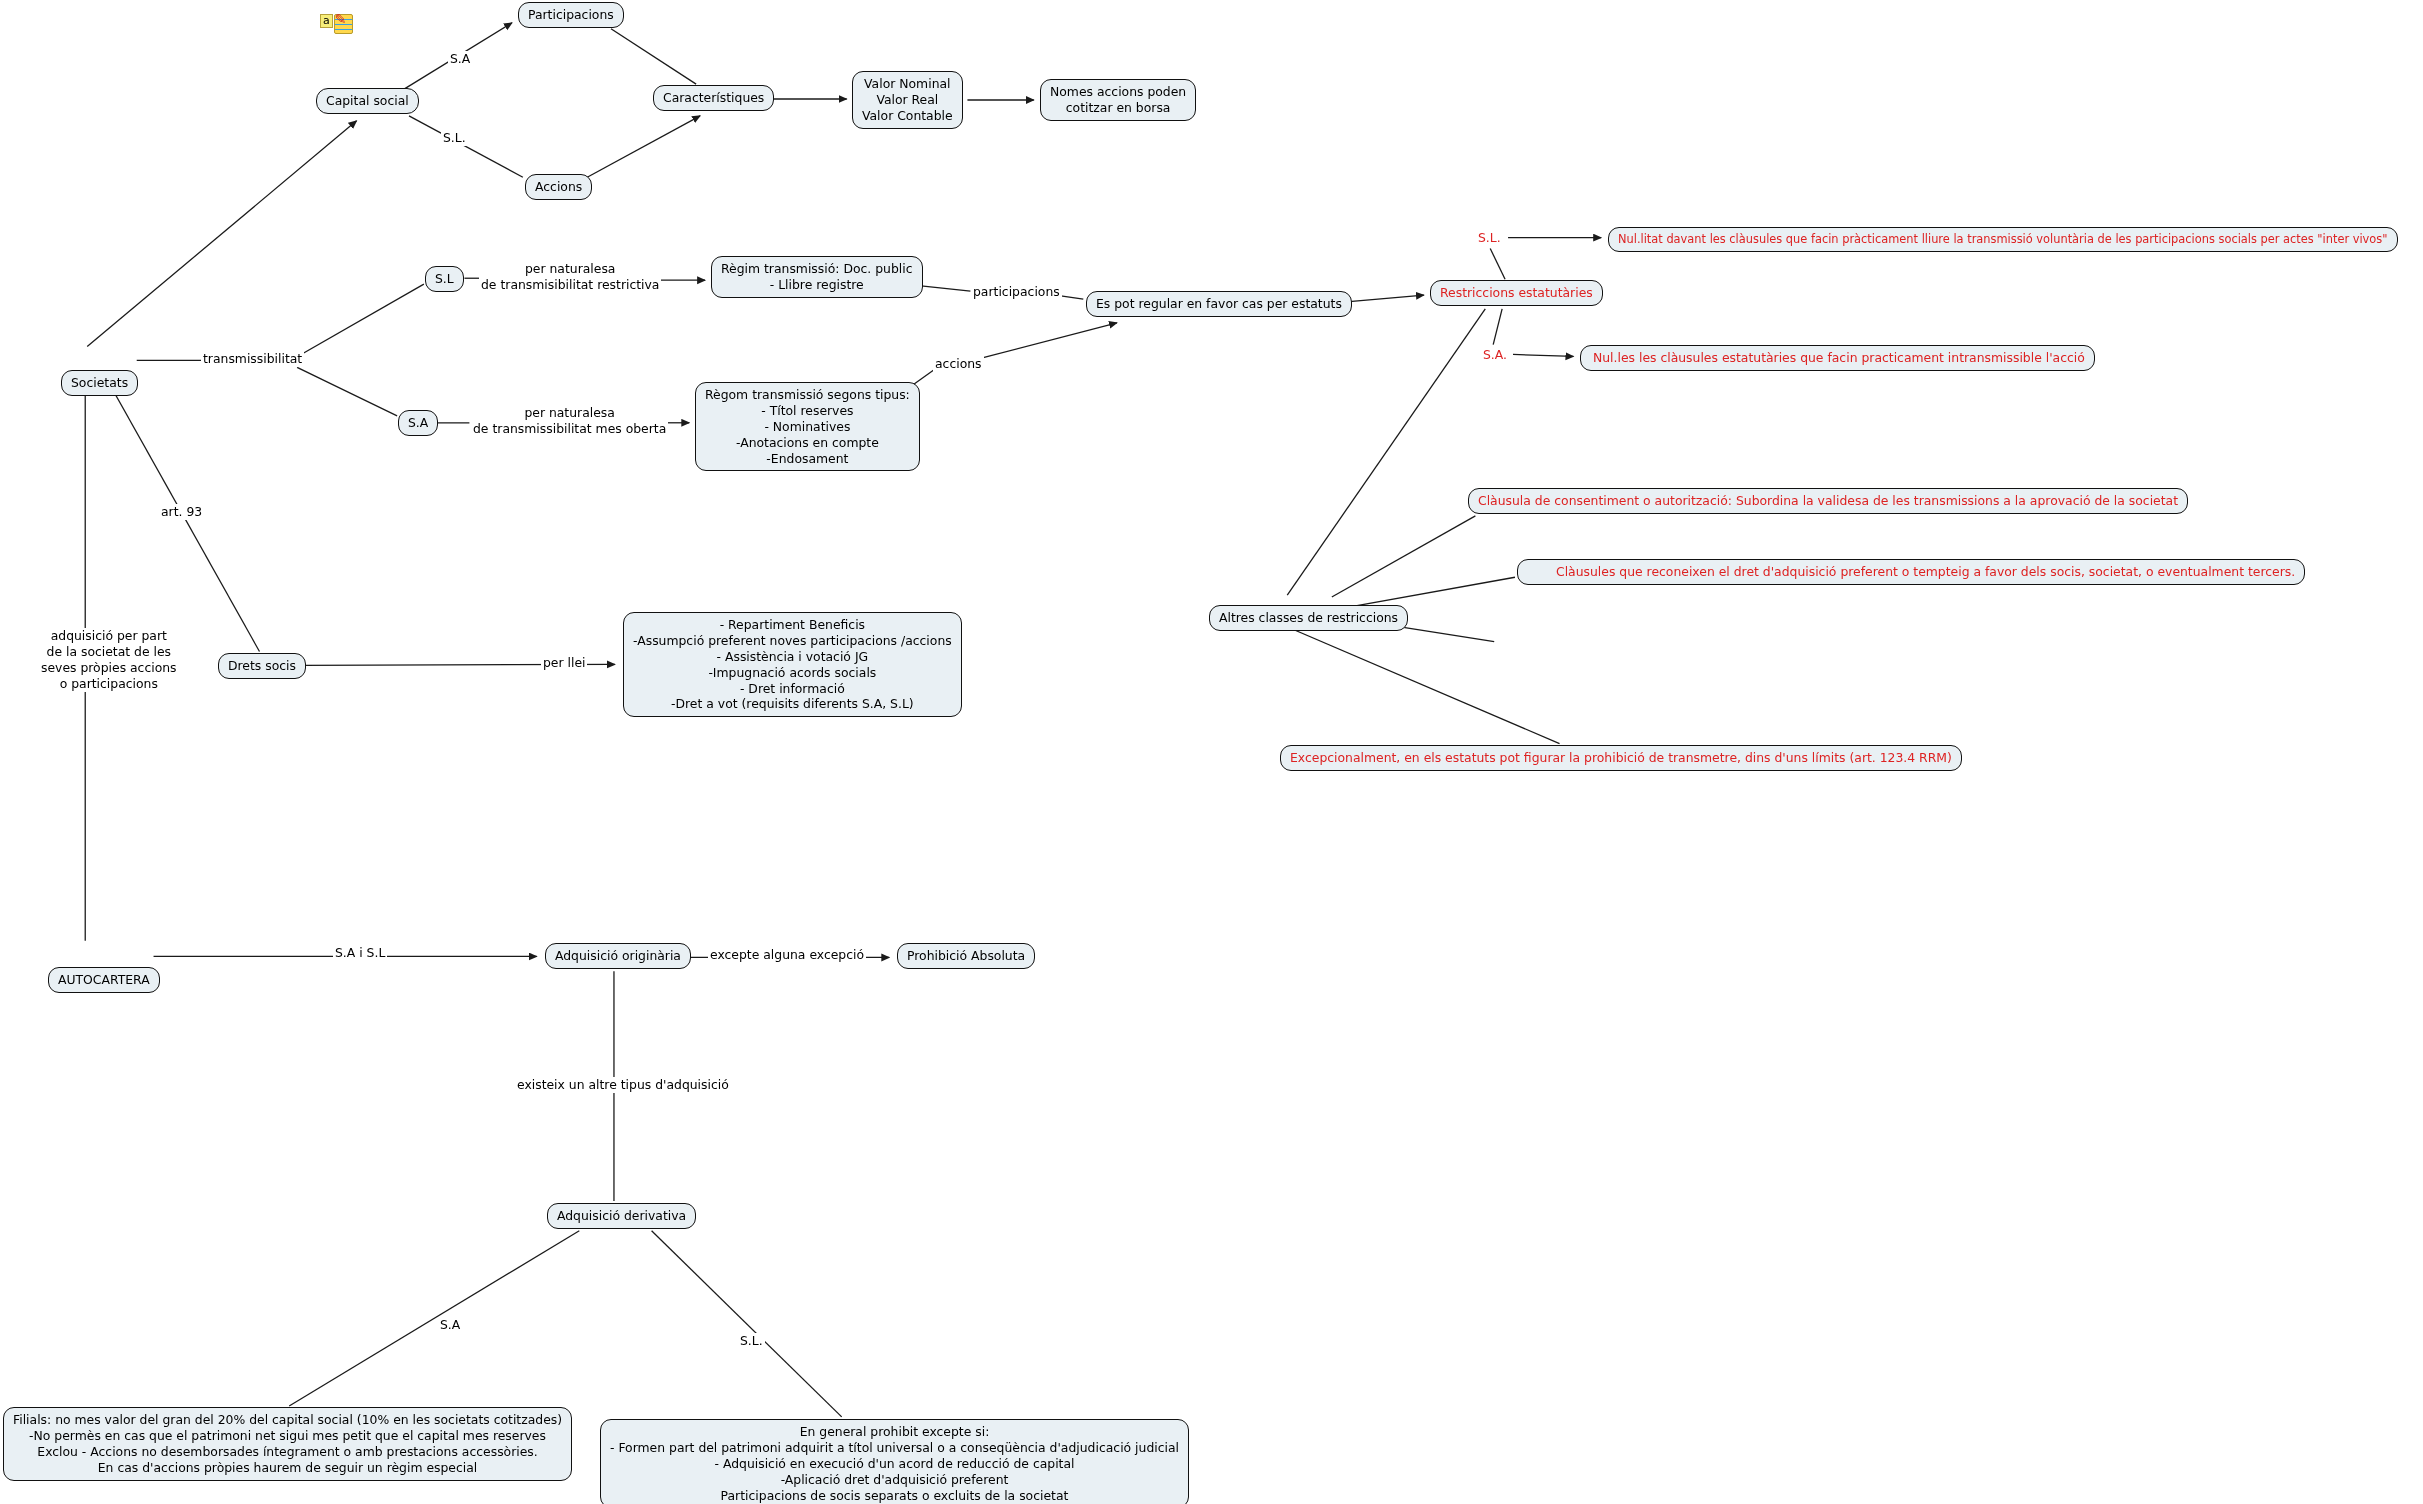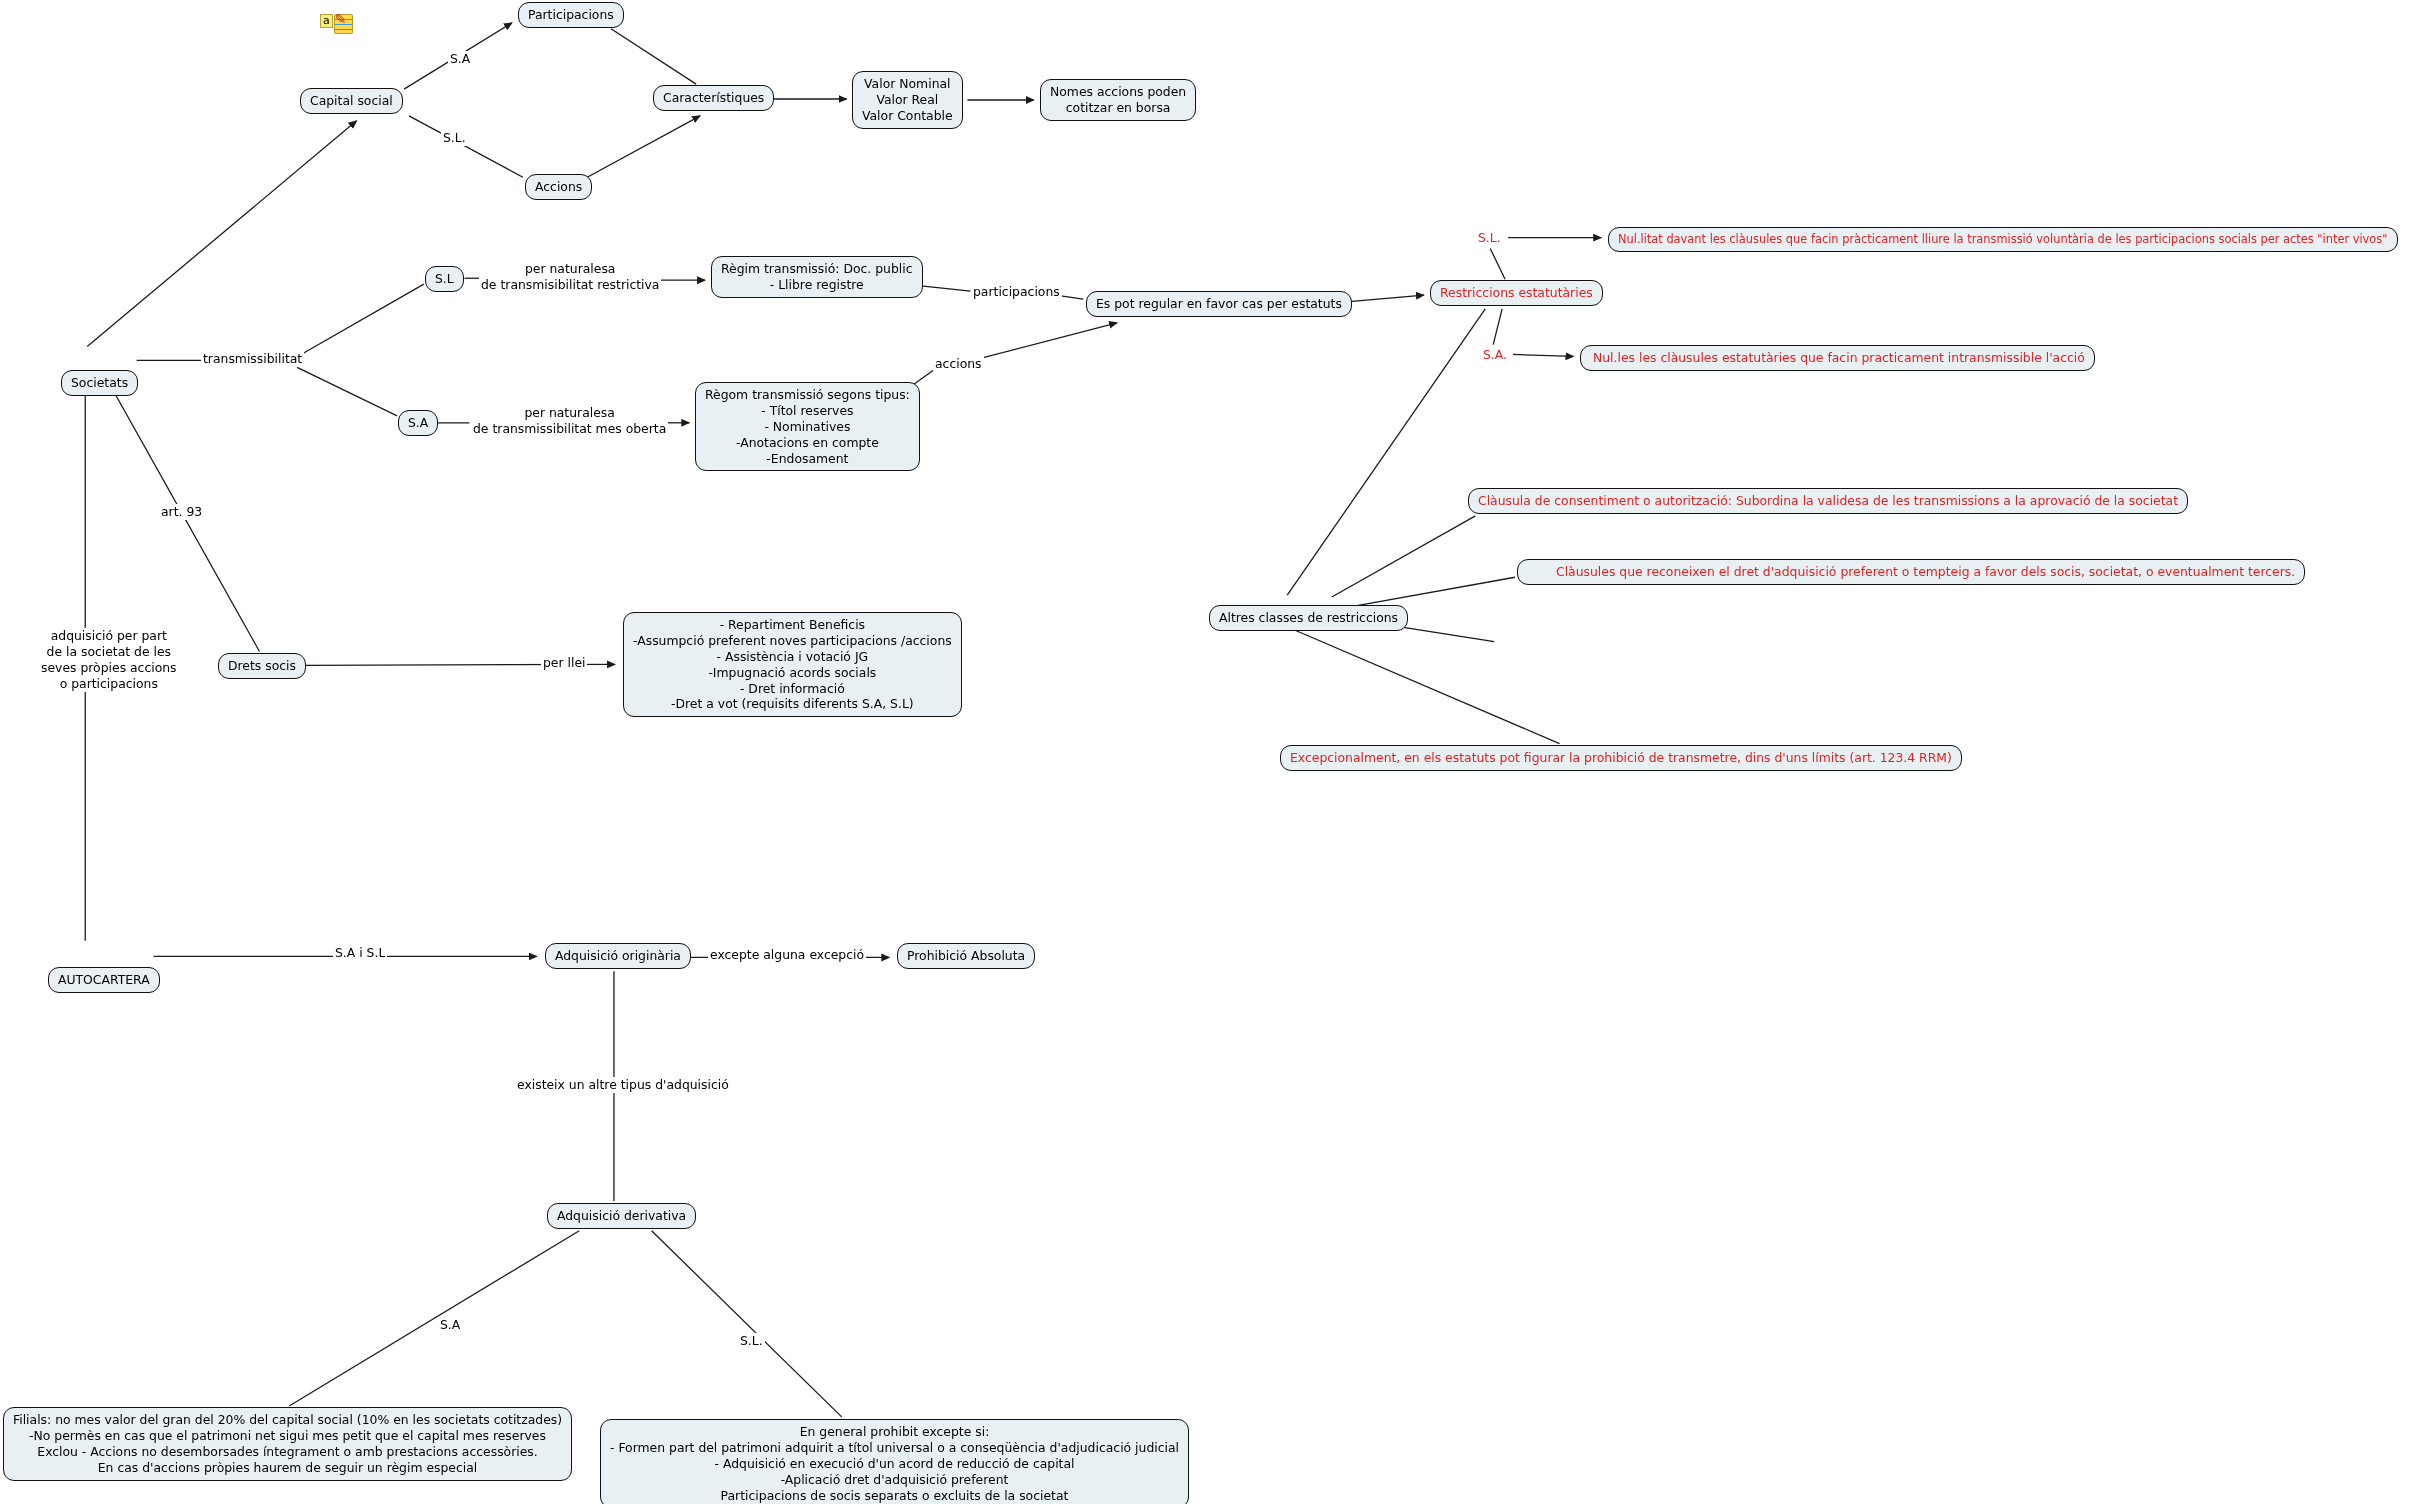--- a/index.html
+++ b/index.html
@@ -69,21 +69,21 @@
       <line x1="658" y1="1243" x2="850" y2="1431" class="edge"></line>
     </svg>
 
   <div class="note-icon">
     <span class="note-a">a</span>
     <span class="note-sheet">
         <span class="pencil">✎</span>
       </span>
   </div>
 <div class="node concept" style="left: 518px; top: 2px;">Participacions</div>
-    <div class="node concept" style="left: 300px; top: 88px;">Capital social</div>
+    <div class="node concept" style="left: 316px; top: 88px; border-radius: 12px;">Capital social</div>
     <div class="node concept" style="left: 653px; top: 85px;">Característiques</div>
     <div class="node concept" style="left: 852px; top: 71px;">Valor Nominal
 Valor Real
 Valor Contable</div>
     <div class="node concept" style="left: 1040px; top: 79px;">Nomes accions poden
 cotitzar en borsa</div>
     <div class="node concept" style="left: 525px; top: 174px;">Accions</div>
     <div class="node concept" style="left: 61px; top: 347px; margin-top: 23px;">Societats</div>
     <div class="node concept" style="left: 425px; top: 266px;">S.L</div>
     <div class="node concept" style="left: 711px; top: 256px;">Règim transmissió: Doc. public

